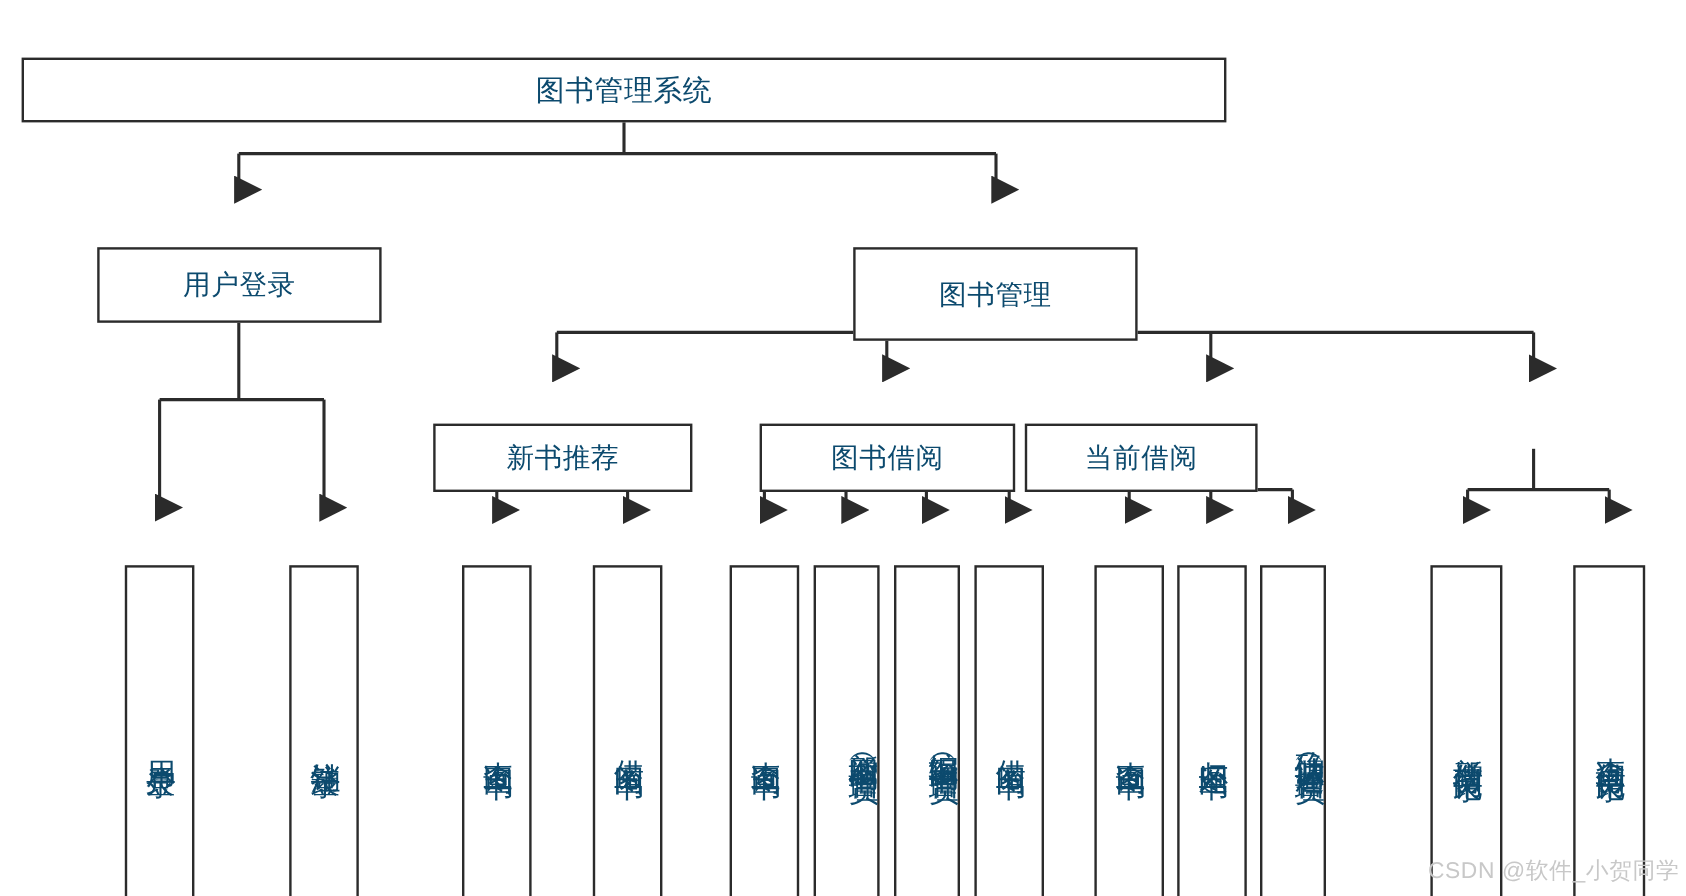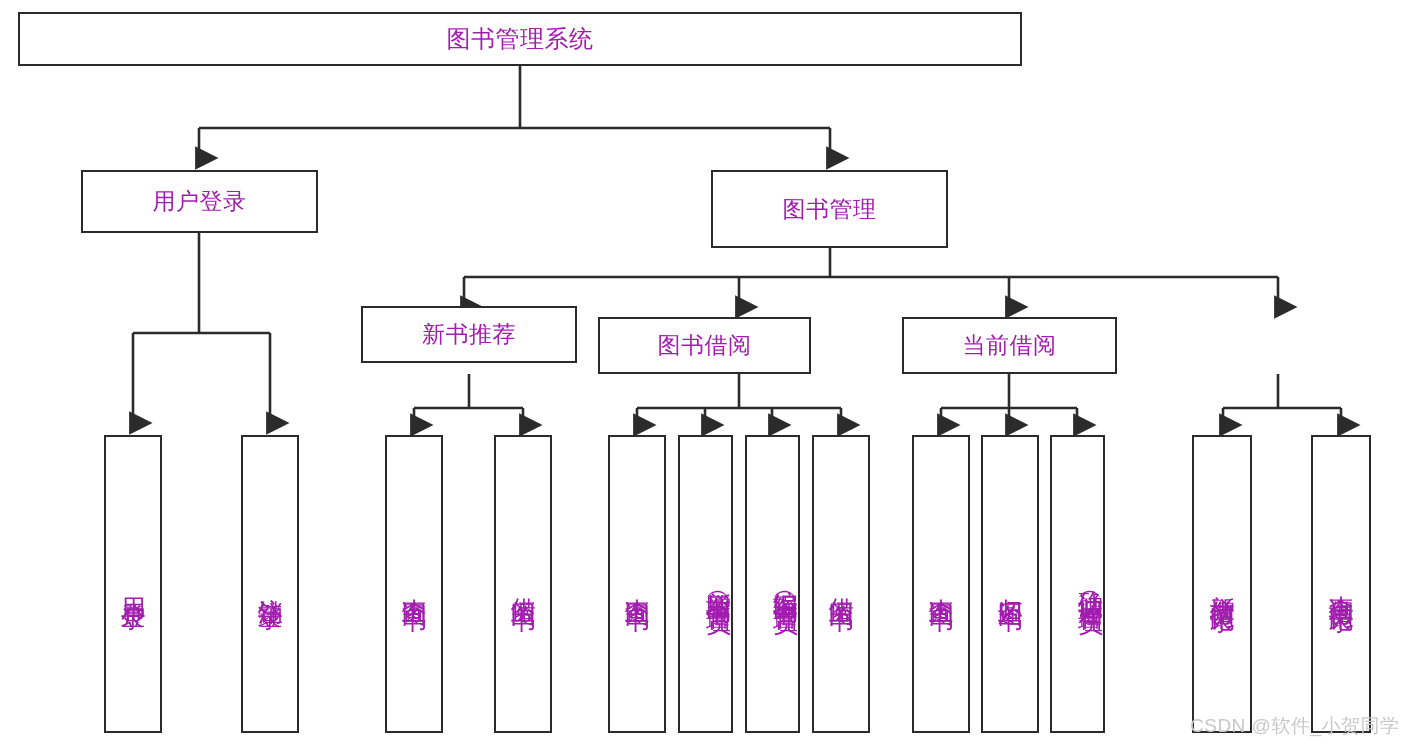--- a/index.html
+++ b/index.html
@@ -26,21 +26,22 @@
     pointer-events: none;
   }
   .node {
     position: absolute;
     box-sizing: border-box;
     background: #ffffff;
     border: 2.4px solid #2b2b2b;
     display: flex;
     align-items: center;
     justify-content: center;
-    color: #a21caf;
+    color: #0c4a6e;
+    margin-top: 36px;
   }
   .node.horiz {
     font-size: 23px;
     letter-spacing: 0.5px;
   }
   .node.vert {
     writing-mode: vertical-rl;
     text-orientation: upright;
     font-size: 25px;
     line-height: 1.02;
@@ -124,27 +125,27 @@
     <span>图书管理系统</span>
   </div>
 
   <div class="node horiz" style="left:81px; top:170px; width:237px; height:63px;">
     <span>用户登录</span>
   </div>
   <div class="node horiz" style="left:711px; top:170px; width:237px; height:78px;">
     <span>图书管理</span>
   </div>
 
-  <div class="node horiz" style="left:361px; top:306px; width:216px; height:57px;">
+  <div class="node horiz" style="left:361px; top:317px; width:216px; height:57px;">
     <span>新书推荐</span>
   </div>
-  <div class="node horiz" style="left:598px; top:317px; width:213px; height:57px;">
+  <div class="node horiz" style="left:633px; top:317px; width:213px; height:57px;">
     <span>图书借阅</span>
   </div>
-  <div class="node horiz" style="left:902px; top:317px; width:215px; height:57px;">
+  <div class="node horiz" style="left:854px; top:317px; width:194px; height:57px;">
     <span>当前借阅</span>
   </div>
 
   <div class="node vert" style="left:104px; top:435px; width:58px; height:298px;">
     <span>用户登录</span>
   </div>
   <div class="node vert" style="left:241px; top:435px; width:58px; height:298px;">
     <span>注销登录</span>
   </div>
 

